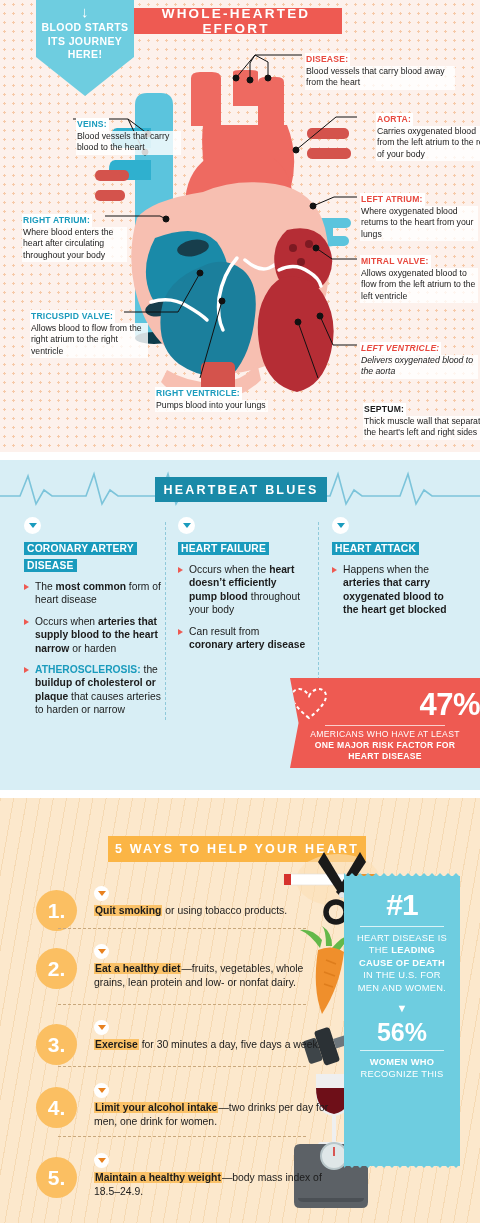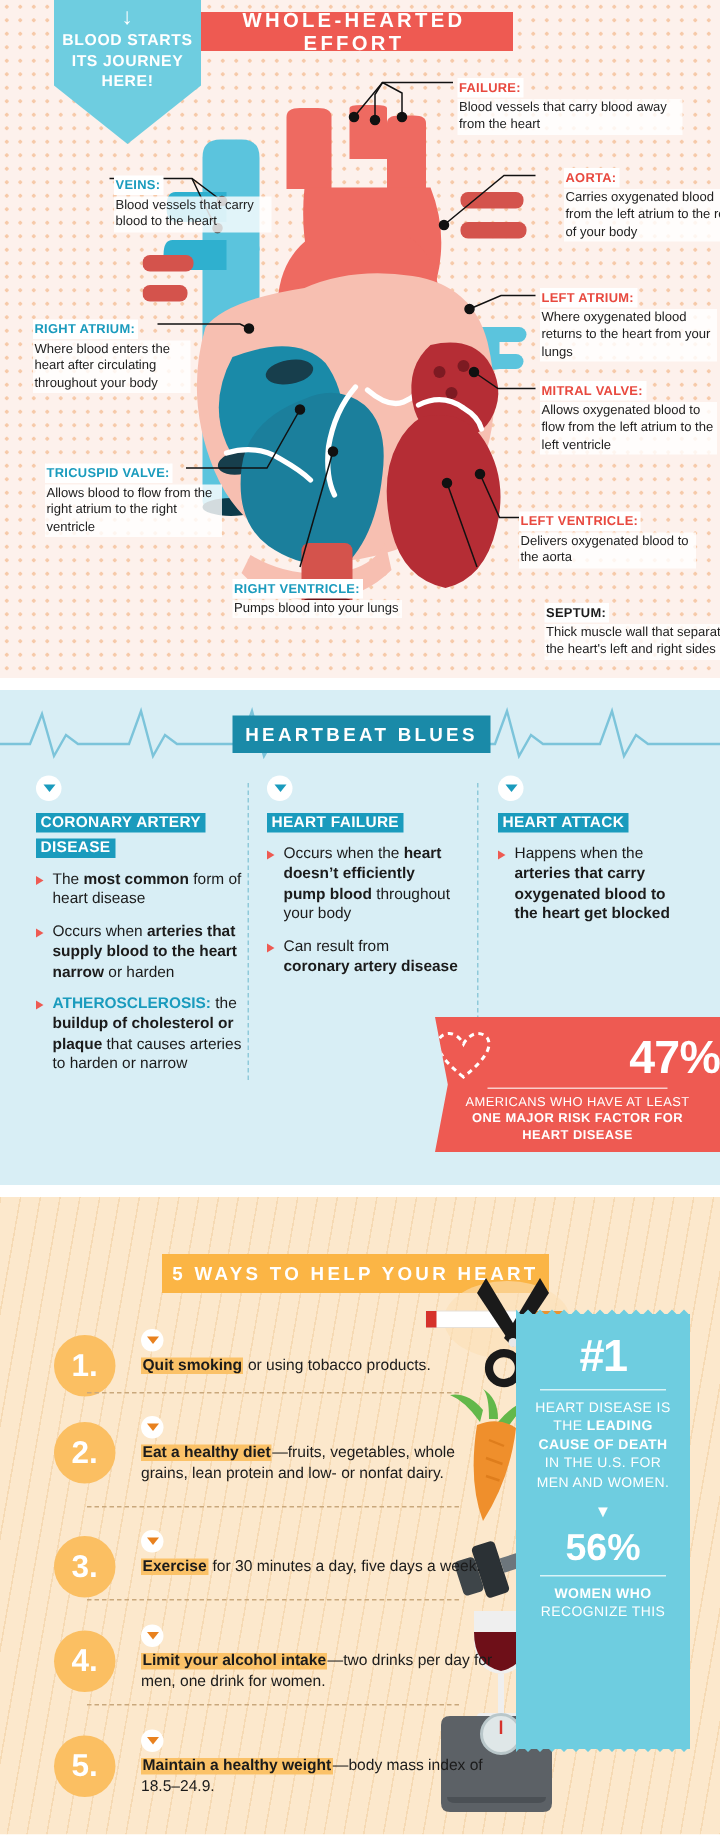--- a/index.html
+++ b/index.html
@@ -48,21 +48,21 @@
     background: rgba(255,255,255,.82); padding: 0 2px 1px 1px; width: fit-content;
   }
   .lhead.red { color: #e8493f; }
   .lhead.blue { color: #1a9bbd; }
   .lhead.dark { color: #1b1b1b; }
 
   #lbl-arteries { left: 305px; top: 48px; width: 150px; }
   #lbl-aorta    { left: 360px; top: 108px; width: 118px; margin-left: 16px; }
   #lbl-latrium  { left: 360px; top: 188px; width: 118px; }
   #lbl-mitral   { left: 360px; top: 250px; width: 118px; }
-  #lbl-lventric { left: 346px; top: 337px; width: 118px; }
+  #lbl-lventric { left: 360px; top: 337px; width: 118px; font-style: italic; }
   #lbl-veins    { left: 32px; top: 113px; width: 105px; margin-left: 44px; }
   #lbl-ratrium  { left: 22px; top: 209px; width: 105px; }
   #lbl-tricusp  { left: 30px; top: 305px; width: 118px; }
   #lbl-rventric { left: 155px; top: 382px; width: 120px; }
   #lbl-septum   { left: 315px; top: 398px; width: 130px; margin-left: 48px; }
 
   .leader { position: absolute; stroke: #111; stroke-width: 1; fill: none; }
   .heart-svg { position: absolute; left: 95px; top: 70px; }
 
   
@@ -266,21 +266,21 @@
     <div class="title-banner" id="title1">WHOLE-HEARTED EFFORT</div>
 
     <div class="blue-arrow">
       <div class="ba-inner">
         <div class="ba-down">↓</div>
         <div>BLOOD STARTS ITS JOURNEY HERE!</div>
       </div>
     </div>
 
     <div class="lbl" id="lbl-arteries">
-      <span class="lhead red">FAILURE:</span>
+      <span class="lhead red">DISEASE:</span>
       <span class="lbody">Blood vessels that carry blood away from the heart</span>
     </div>
     <div class="lbl" id="lbl-aorta">
       <span class="lhead red">AORTA:</span>
       <span class="lbody">Carries oxygenated blood from the left atrium to the rest of your body</span>
     </div>
     <div class="lbl" id="lbl-latrium">
       <span class="lhead red">LEFT ATRIUM:</span>
       <span class="lbody">Where oxygenated blood returns to the heart from your lungs</span>
     </div>

